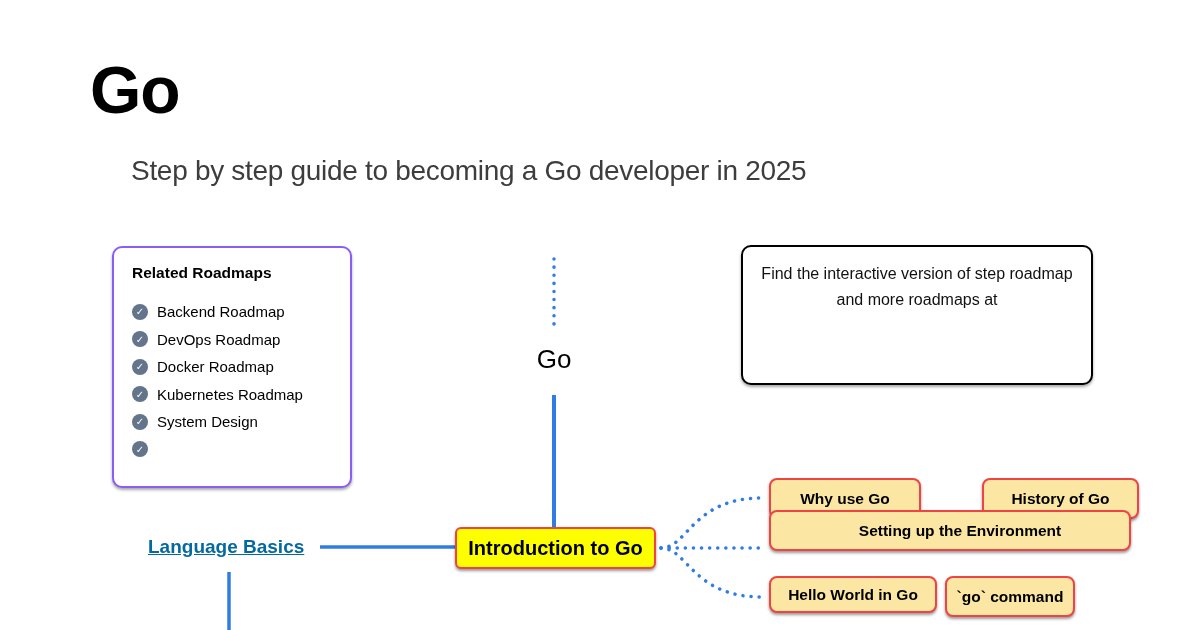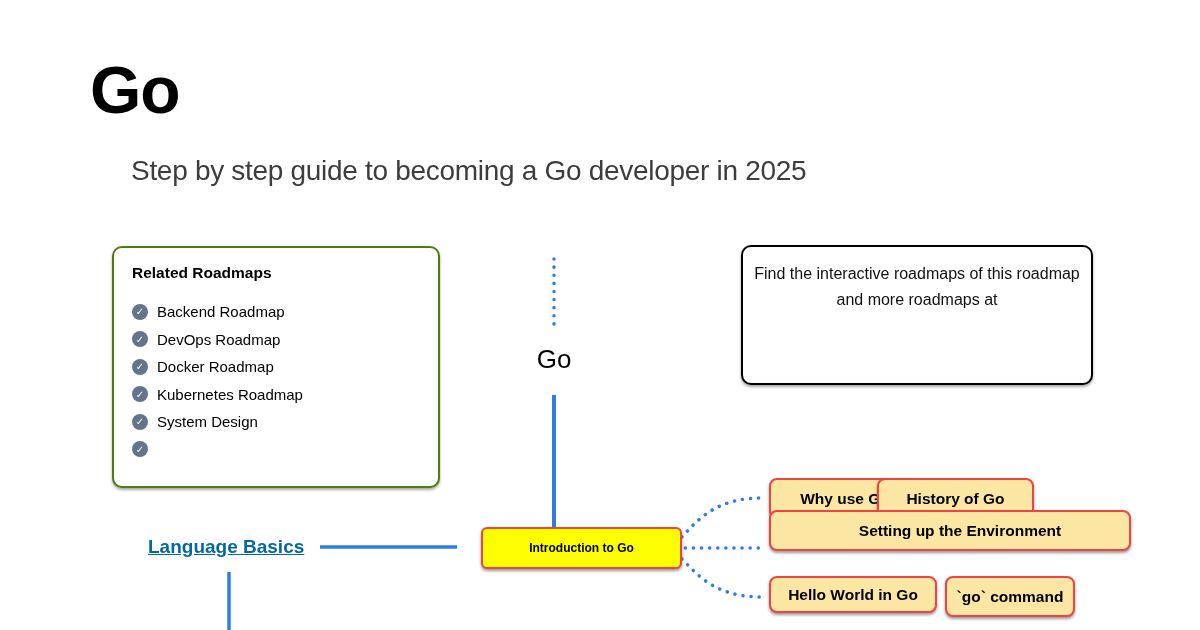--- a/index.html
+++ b/index.html
@@ -21,22 +21,22 @@
   }
   .page-subtitle {
     left: 90px; top: 155px;
     font-size: 28px; font-weight: 500; color: #3d3d3d;
     letter-spacing: -0.3px;
     margin-left: 41px;
   }
 
   
   .related-card {
-    left: 112px; top: 246px; width: 328px; height: 242px;
-    background: #fff; border: 2px solid #4d7c0f; border-radius: 10px;
+    left: 112px; top: 246px; width: 240px; height: 242px;
+    background: #fff; border: 2px solid #8b5cf6; border-radius: 10px;
     box-shadow: 0 2px 3px rgba(0,0,0,0.35);
     box-sizing: border-box; padding: 16px 18px;
   }
   .related-title { font-size: 15.5px; font-weight: 600; margin-bottom: 16px; }
   .related-item {
     display: flex; align-items: center; gap: 9px;
     height: 27.5px; font-size: 15px; font-weight: 500;
   }
   .check-icon {
     width: 16px; height: 16px; border-radius: 50%;
@@ -73,26 +73,26 @@
     left: 148px; top: 536px; width: 160px; text-align: left;
     font-size: 19px; font-weight: 600; color: #0369a1; text-decoration: underline;
   }
   .node {
     border: 2px solid #ef4444; box-sizing: border-box;
     display: flex; align-items: center; justify-content: center;
     text-align: center; font-weight: 600; cursor: pointer;
     box-shadow: 0 2px 3px rgba(0,0,0,0.4);
   }
   .node-topic {
-    left: 481px; top: 527px; width: 201px; height: 42px;
-    background: #fdff00; border-radius: 6px; font-size: 12px;
+    left: 455px; top: 527px; width: 201px; height: 42px;
+    background: #fdff00; border-radius: 6px; font-size: 20px;
   }
   .node-sub { background: #fbe7a3; border-radius: 8px; font-size: 15.5px; }
   .sub-0 { left: 769px; top: 478px; width: 152px; height: 41px; }
-  .sub-1 { left: 877px; top: 478px; width: 157px; height: 41px; }
+  .sub-1 { left: 982px; top: 478px; width: 157px; height: 41px; }
   .sub-2 { left: 769px; top: 510px; width: 362px; height: 41px; padding-left: 20px; }
   .sub-3 { left: 769px; top: 576px; width: 168px; height: 37px; }
   .sub-4 { left: 945px; top: 576px; width: 130px; height: 41px; }
 
   svg.connectors { position: absolute; left: 0; top: 0; z-index: 0; }
   .card, .node, .root-label, .branch-label { z-index: 2; }
 </style>
 </head>
 <body>
 
@@ -133,21 +133,21 @@
     <span class="check-icon">✓</span>
     <span>System Design</span>
   </div>
   <div class="related-item">
     <span class="check-icon">✓</span>
   </div>
 </div>
 
 <div class="abs banner-card card">
   <div class="banner-text">
-    <div>Find the interactive roadmaps of this roadmap</div>
+    <div>Find the interactive version of step roadmap</div>
     <div>and more roadmaps at</div>
   </div>
 </div>
 
 <div class="abs root-label">Go</div>
 <div class="abs branch-label">Language Basics</div>
 
 <div class="abs node node-topic">Introduction to Go</div>
 
 <div class="abs node node-sub sub-0">Why use Go</div>

